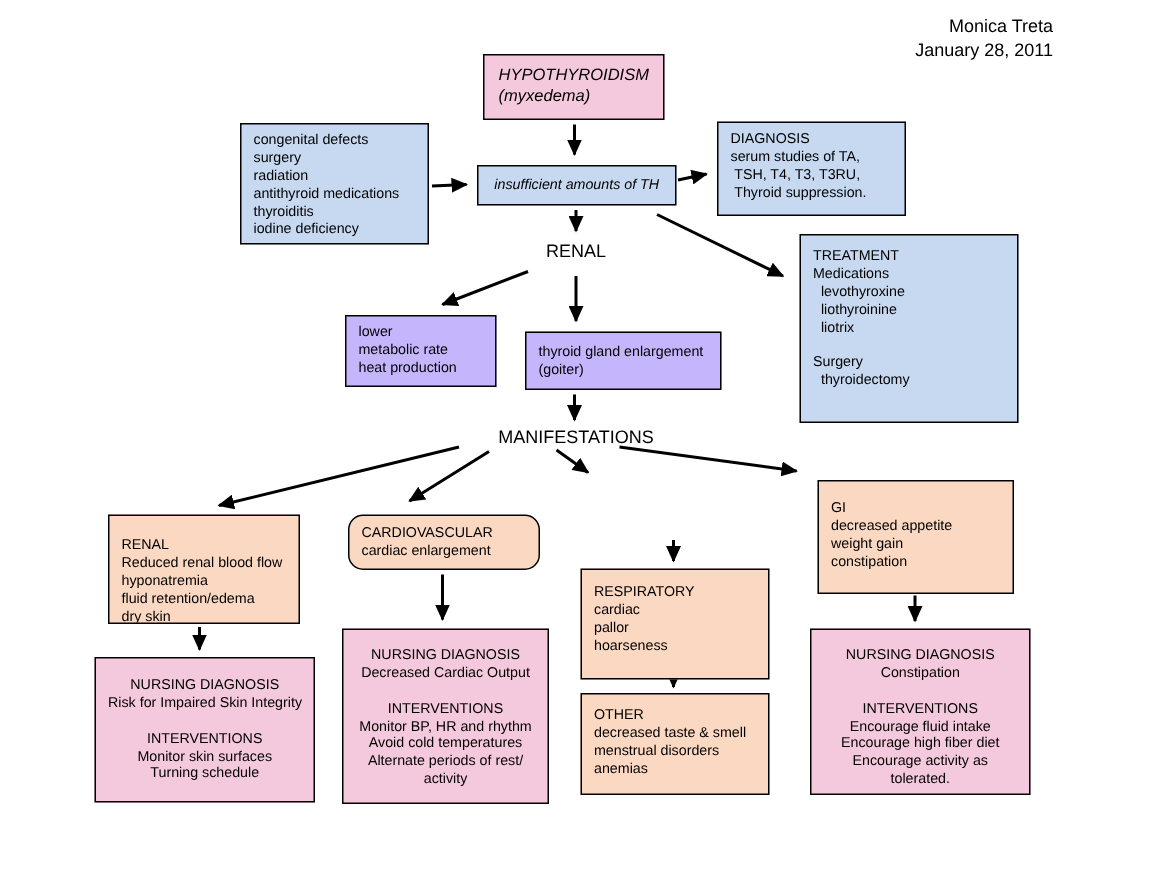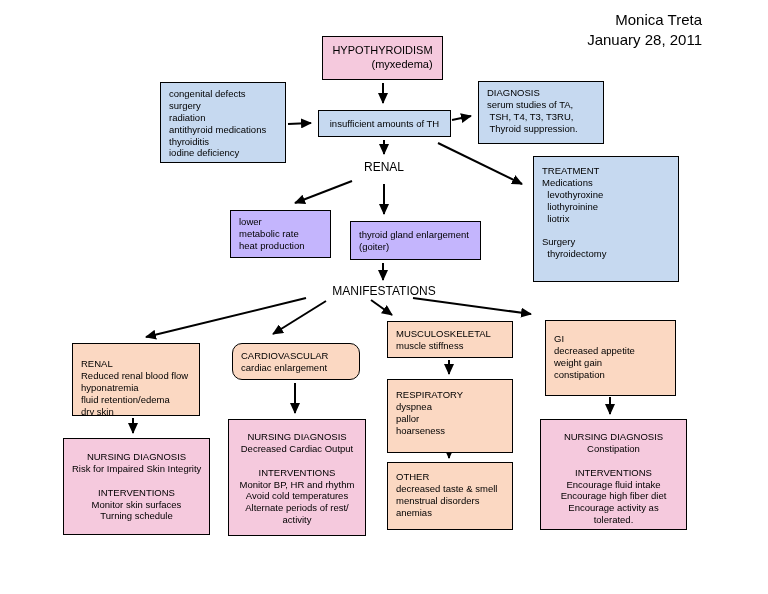--- a/index.html
+++ b/index.html
@@ -6,30 +6,30 @@
   html,body { background:#ffffff; }
   .canvas {
     position:relative; width:768px; height:594px; background:#ffffff;
     font-family:"Liberation Sans", sans-serif; color:#000;
   }
   .arrows { position:absolute; left:0; top:0; width:768px; height:594px; pointer-events:none; }
   .node {
     position:absolute; border:1.5px solid #000; font-size:9.5px; line-height:1.25;
     padding:5px 8px; white-space:pre; overflow:hidden;
   }
-  .node.center { text-align:right; display:flex; align-items:center; justify-content:center; }
+  .node.center { text-align:left; display:flex; align-items:center; justify-content:center;font-style:italic; }
   .blue   { background:#c6d9f0; }
   .pink   { background:#f5c9dd;text-align:center; }
   .yellow { background:#c4b5fd; }
   .peach  { background:#fbd8c2; }
   .flow-label {
     position:absolute; font-size:12px; text-align:center; white-space:pre;
   }
   .header-block {
-    position:absolute; top:10px; right:66px; text-align:right; font-size:15px; line-height:1.3;
+    position:absolute; top:10px; right:66px; text-align:right; font-size:12px; line-height:1.3;
   }
   .hypo-title { font-size:11px; }
 </style>
 </head>
 <body>
 
 <div class="canvas">
 
   <svg class="arrows" width="768" height="594" viewBox="0 0 768 594" xmlns="http://www.w3.org/2000/svg">
     <defs>
@@ -102,30 +102,28 @@
 
   <div class="node peach" style="left:72px; top:343px; width:128px; height:73px; padding-top:14px;">RENAL
 Reduced renal blood flow
 hyponatremia
 fluid retention/edema
 dry skin</div>
 
   <div class="node peach" style="left:232px; top:343px; width:128px; height:37px; padding-top:6px;border-radius:10px;">CARDIOVASCULAR
 cardiac enlargement</div>
 
-  <div class="node peach" style="left:387px; top:321px; width:126px; height:37px; padding-top:6px;">MUSCULOSKELETAL
-muscle stiffness</div>
 
   <div class="node peach" style="left:545px; top:320px; width:131px; height:76px; padding-top:12px;">GI
 decreased appetite
 weight gain
 constipation</div>
 
   <div class="node peach" style="left:387px; top:379px; width:126px; height:74px; padding-top:9px;">RESPIRATORY
-dyspnea
+cardiac
 pallor
 hoarseness</div>
 
   <div class="node peach" style="left:387px; top:462px; width:126px; height:68px; padding-top:8px;">OTHER
 decreased taste &amp; smell
 menstrual disorders
 anemias</div>
 
   <div class="node pink" style="left:63px; top:438px; width:147px; height:97px; padding-top:12px;">NURSING DIAGNOSIS
 Risk for Impaired Skin Integrity

